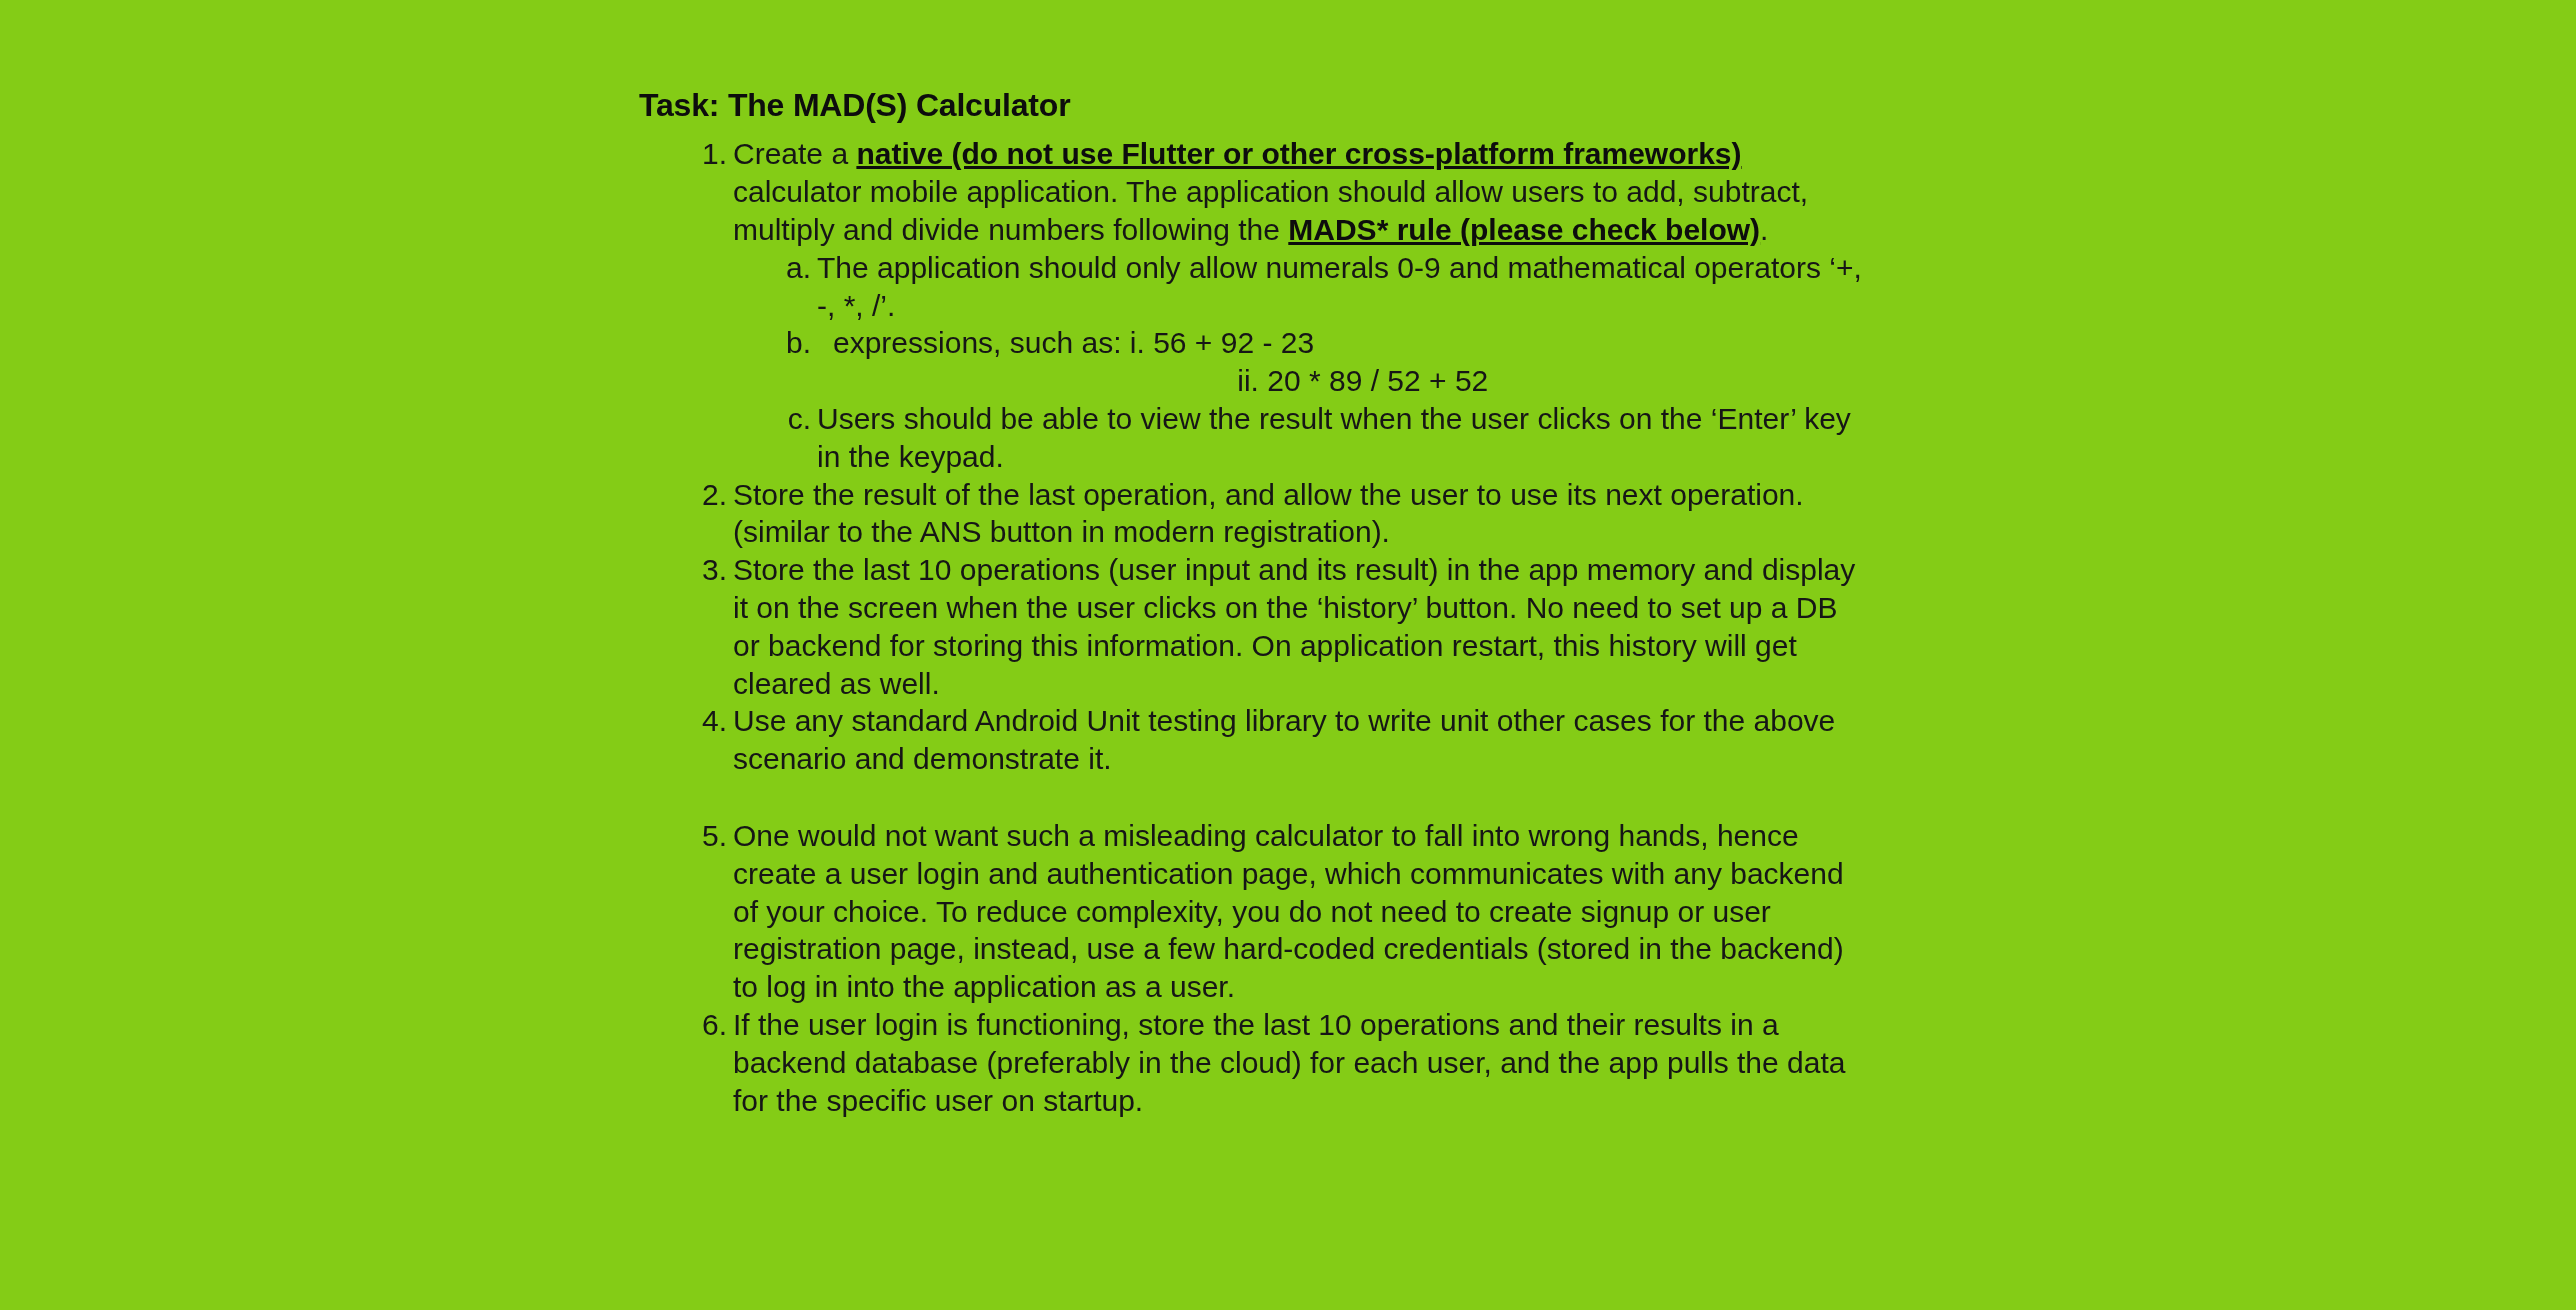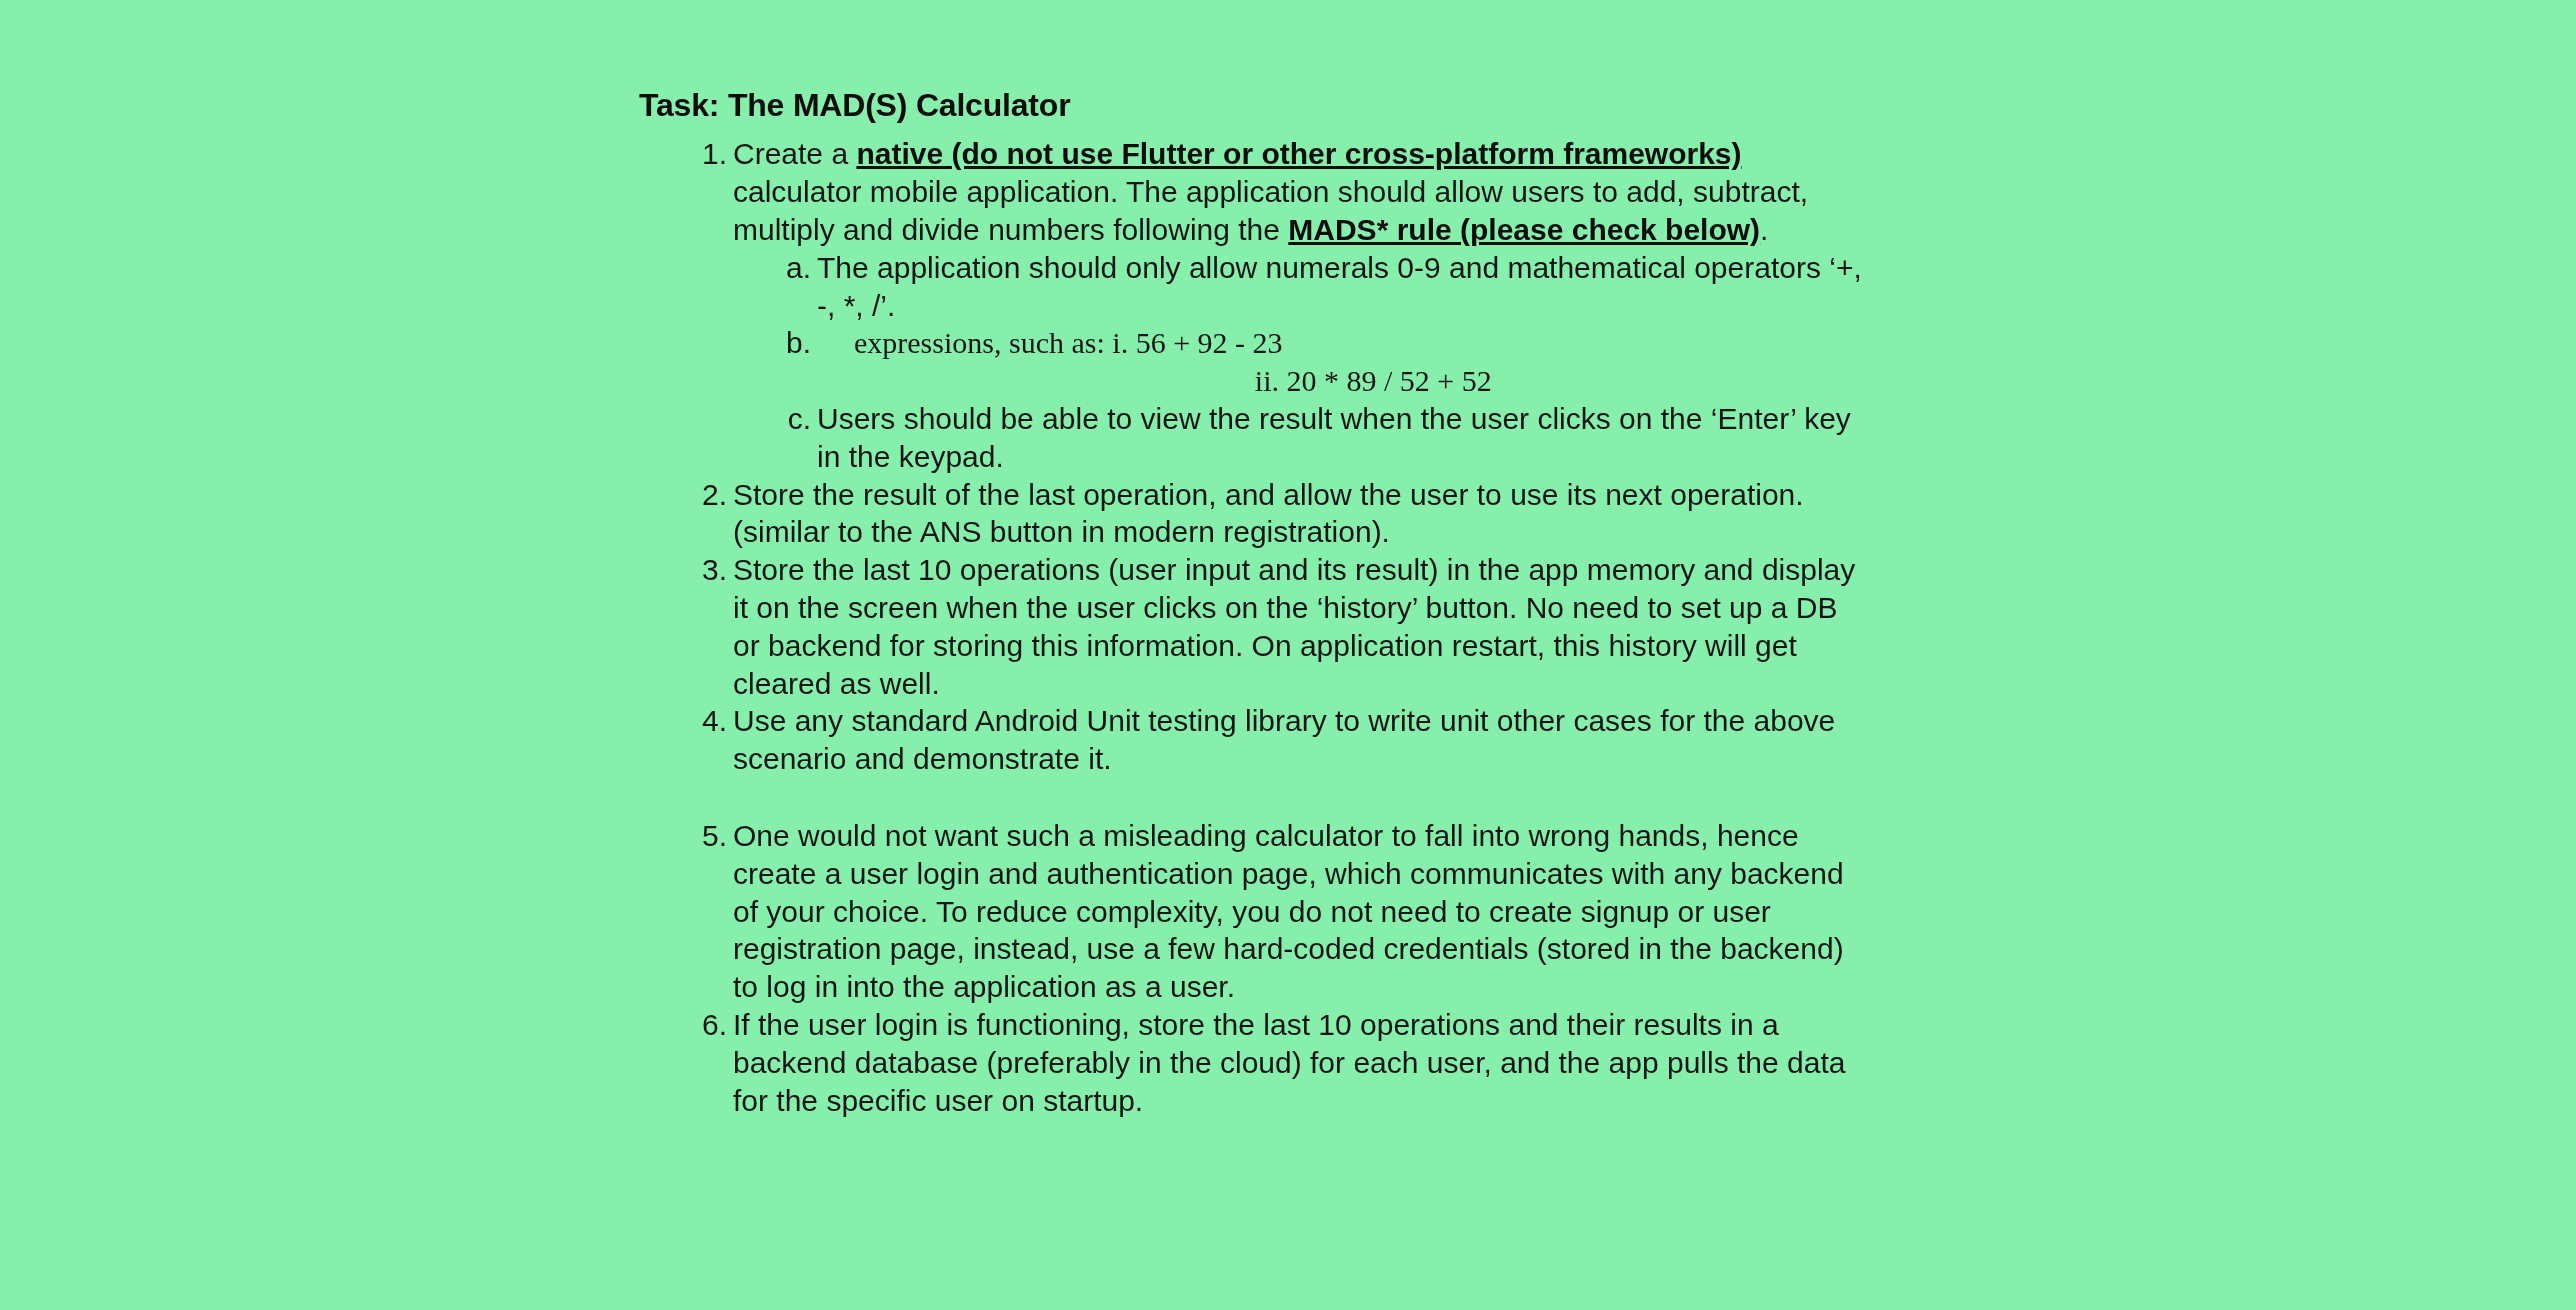--- a/index.html
+++ b/index.html
@@ -12,21 +12,21 @@
     height: 1311px;
     font-family: "Liberation Sans", sans-serif;
     color: #111111;
     -webkit-font-smoothing: antialiased;
   }
 
   .page {
     position: relative;
     width: 2576px;
     height: 1311px;
-    background: #86efac;
+    background: #84cc16;
     overflow: hidden;
   }
 
   
   .doc {
     position: absolute;
     left: 639px;
     top: 85px;
     width: 1233px;
   }
@@ -91,22 +91,21 @@
   ol.level2 > li > .marker {
     position: absolute;
     left: 0;
     top: 0;
     width: 32px;
     text-align: right;
   }
 
   
   .roman-block {
-    margin-left: 37px;
-    font-family: Liberation Serif, serif;
+    margin-left: 16px;
   }
   .roman-line {
     font-size: 30px;
     line-height: 1.26;
     color: #161616;
   }
   .roman-line.second {
     margin-left: 20.6px;
     text-align: center;
   }

